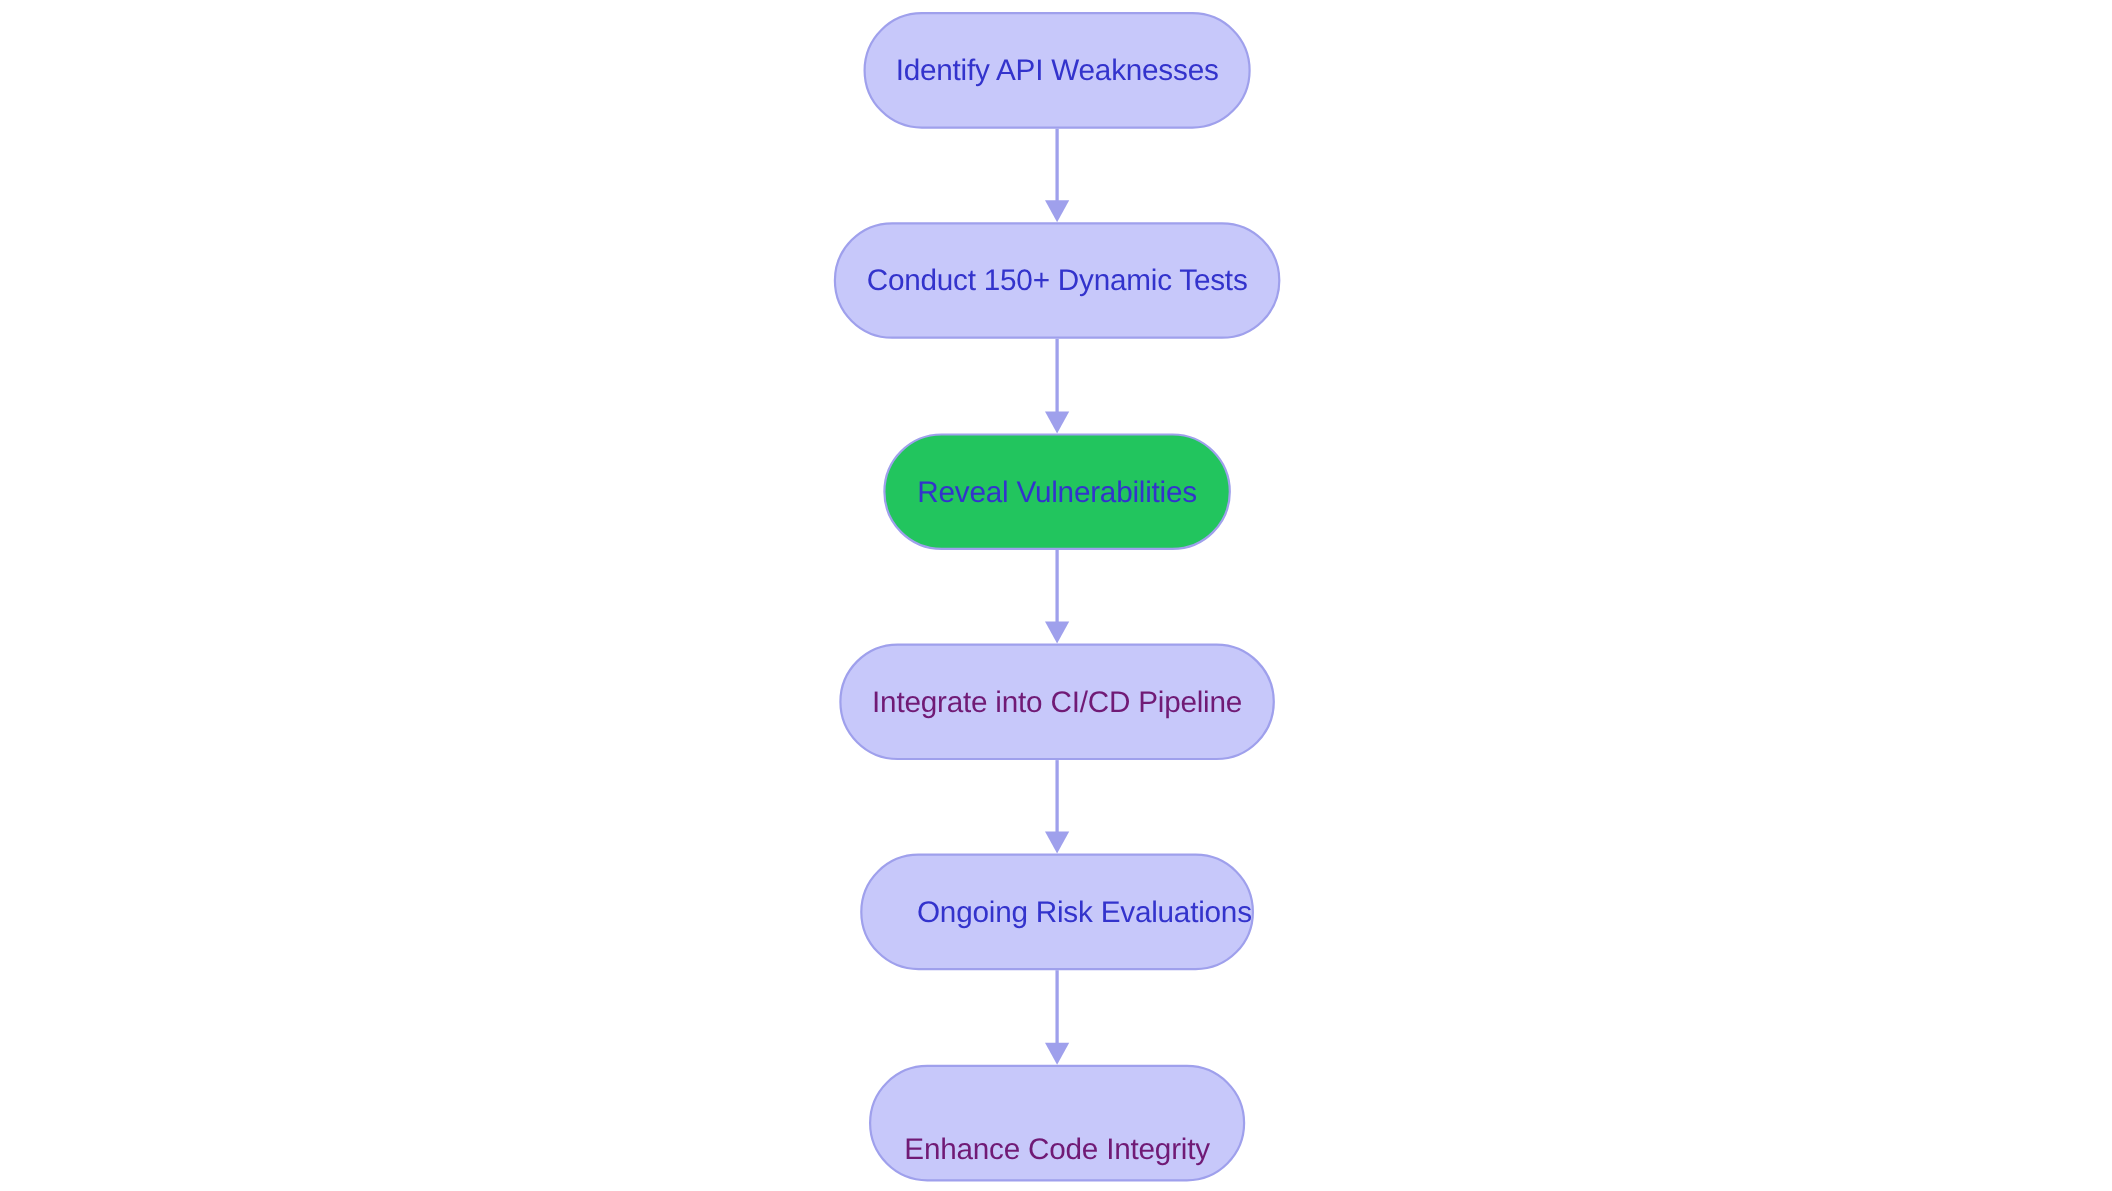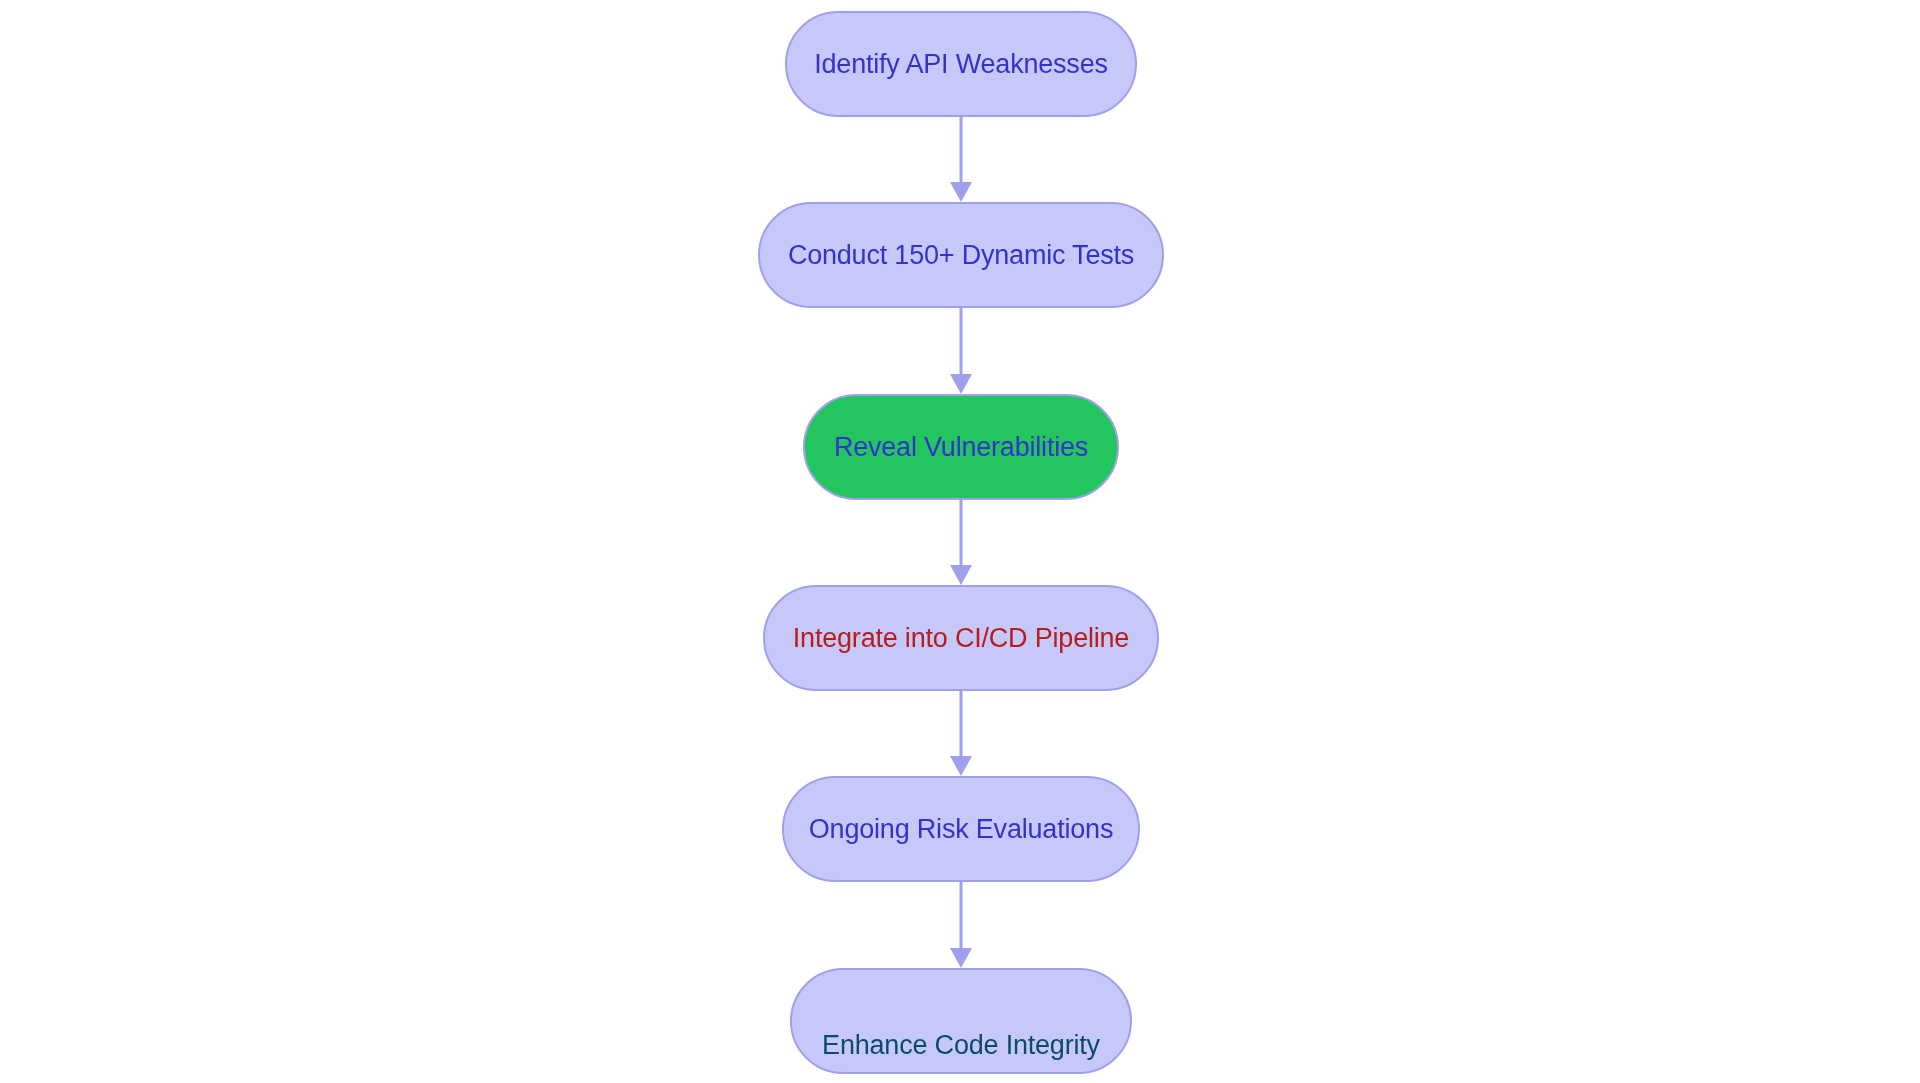--- a/index.html
+++ b/index.html
@@ -87,23 +87,23 @@
       <div class="flow-node" style="left: 961px; top: 11px; width: 352px; height: 106px; background: rgb(199, 200, 250); border-color: rgb(159, 160, 236); align-items: center;">
         <span class="flow-node-label" style="color: rgb(51, 51, 204);">Identify API Weaknesses</span>
       </div>
       <div class="flow-node" style="left: 961px; top: 202px; width: 406px; height: 106px; background: rgb(199, 200, 250); border-color: rgb(159, 160, 236);">
         <span class="flow-node-label" style="color: rgb(51, 51, 204);">Conduct 150+ Dynamic Tests</span>
       </div>
       <div class="flow-node" style="left: 961px; top: 394px; width: 316px; height: 106px; background: #22c55e; border-color: rgb(159, 160, 236);">
         <span class="flow-node-label" style="color: rgb(51, 51, 204);">Reveal Vulnerabilities</span>
       </div>
       <div class="flow-node" style="left: 961px; top: 585px; width: 396px; height: 106px; background: rgb(199, 200, 250); border-color: rgb(159, 160, 236);">
-        <span class="flow-node-label" style="color: #b91c1c;">Integrate into CI/CD Pipeline</span>
+        <span class="flow-node-label" style="color: #701a75;">Integrate into CI/CD Pipeline</span>
       </div>
-      <div class="flow-node" style="left: 961px; top: 776px; width: 358px; height: 106px; background: rgb(199, 200, 250); border-color: rgb(159, 160, 236);">
+      <div class="flow-node" style="left: 961px; top: 776px; width: 358px; height: 106px; background: rgb(199, 200, 250); border-color: rgb(159, 160, 236); justify-content: flex-end;">
         <span class="flow-node-label" style="color: rgb(51, 51, 204);">Ongoing Risk Evaluations</span>
       </div>
       <div class="flow-node" style="left: 961px; top: 968px; width: 342px; height: 106px; background: rgb(199, 200, 250); border-color: rgb(159, 160, 236);">
-        <span class="flow-node-label" style="color: #0c4a6e; margin-top: 48px;">Enhance Code Integrity</span>
+        <span class="flow-node-label" style="color: #701a75; margin-top: 48px;">Enhance Code Integrity</span>
       </div>
     </div>
 
 </div>
 
 </body></html>

